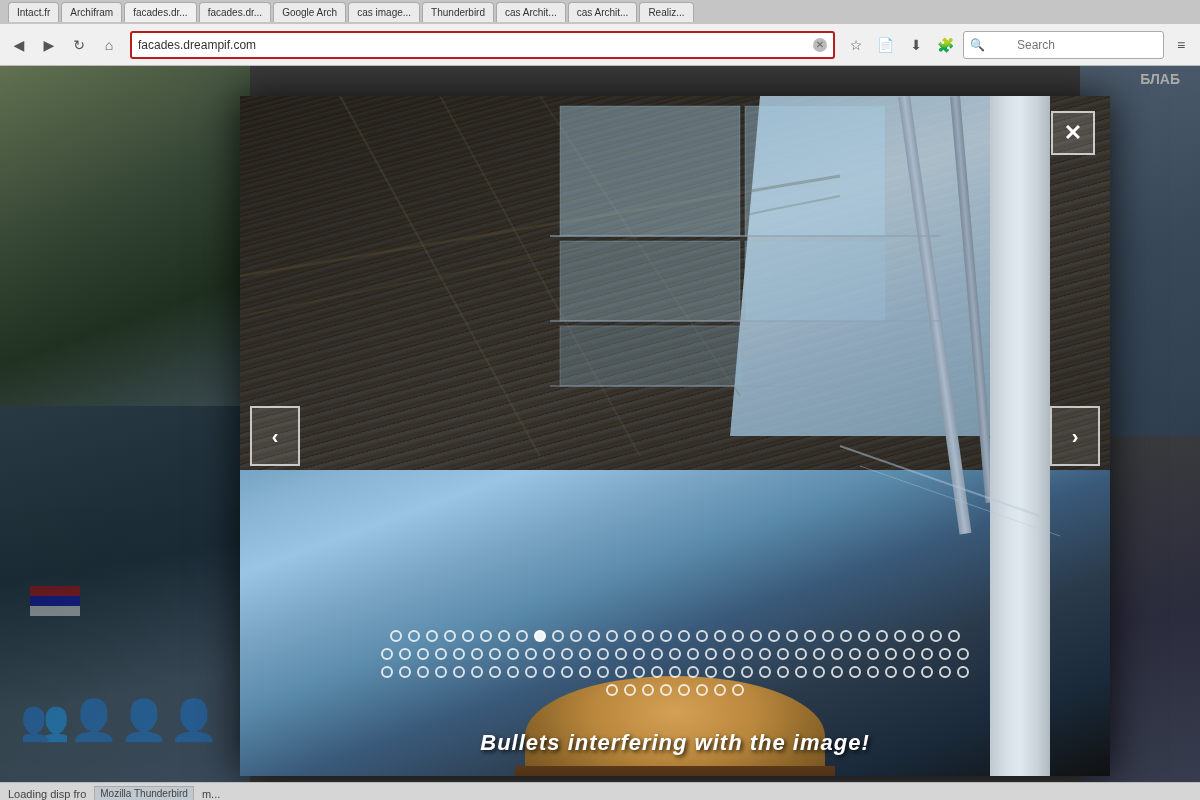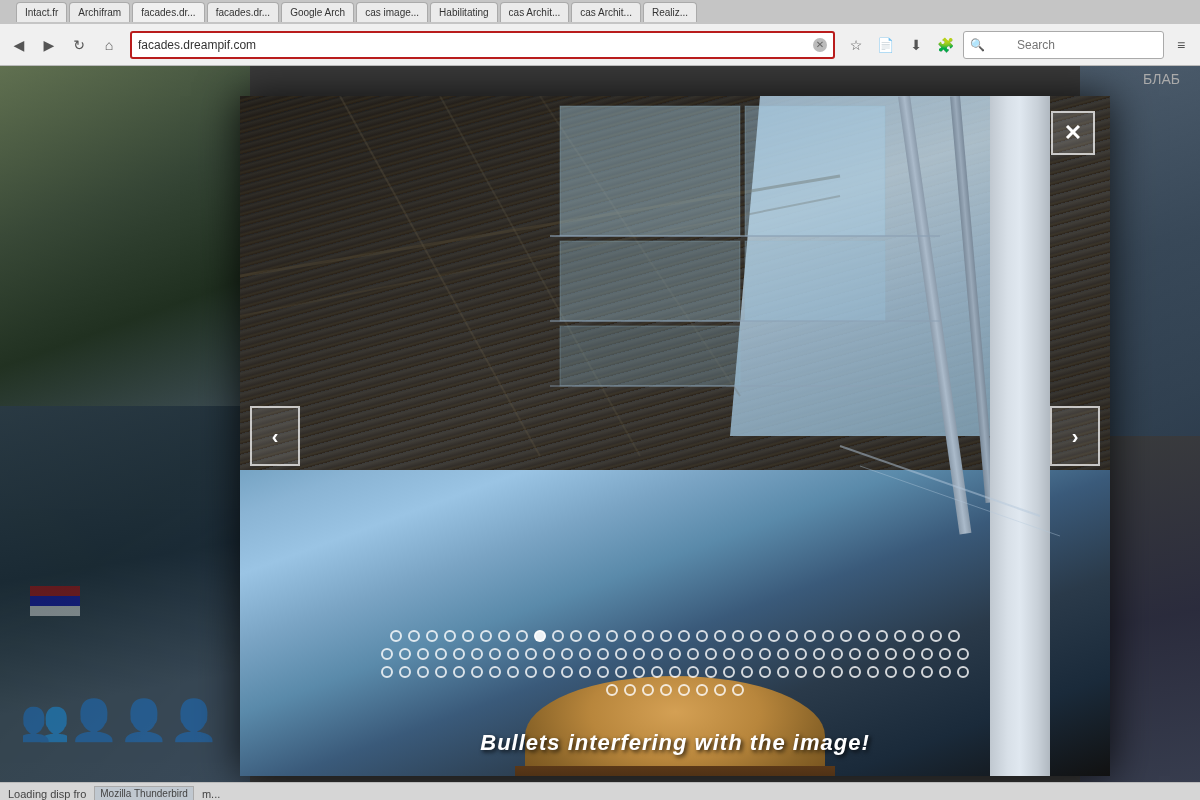--- a/index.html
+++ b/index.html
@@ -9,21 +9,21 @@
       overflow: hidden;
       font-family: Arial, sans-serif;
       background: #2a2a2a;
     }
 
     .tab-bar {
       display: flex;
       align-items: center;
       background: #c5c5c5;
       height: 24px;
-      padding: 0 16px;
+      padding: 0 8px;
       gap: 2px;
       overflow: hidden;
     }
 
     .tab {
       display: flex;
       align-items: center;
       background: #ebebeb;
       border-radius: 4px 4px 0 0;
       padding: 2px 8px;
@@ -444,21 +444,21 @@
       cursor: pointer;
     }
 
     
     .cyrillic-text {
       position: absolute;
       top: 5px;
       right: 20px;
       color: #aaa;
       font-size: 14px;
-      font-weight: normal;
+      font-weight: bold;
       z-index: 5;
     }
 
     
     .flag-detail {
       position: absolute;
       top: 180px;
       left: 30px;
       width: 50px;
       height: 30px;
@@ -484,21 +484,21 @@
     <div class="tab">
       <span>facades.dr...</span>
     </div>
     <div class="tab">
       <span>Google Arch</span>
     </div>
     <div class="tab">
       <span>cas image...</span>
     </div>
     <div class="tab">
-      <span>Habilitating</span>
+      <span>Thunderbird</span>
     </div>
     <div class="tab">
       <span>cas Archit...</span>
     </div>
     <div class="tab">
       <span>cas Archit...</span>
     </div>
     <div class="tab">
       <span>Realiz...</span>
     </div>

